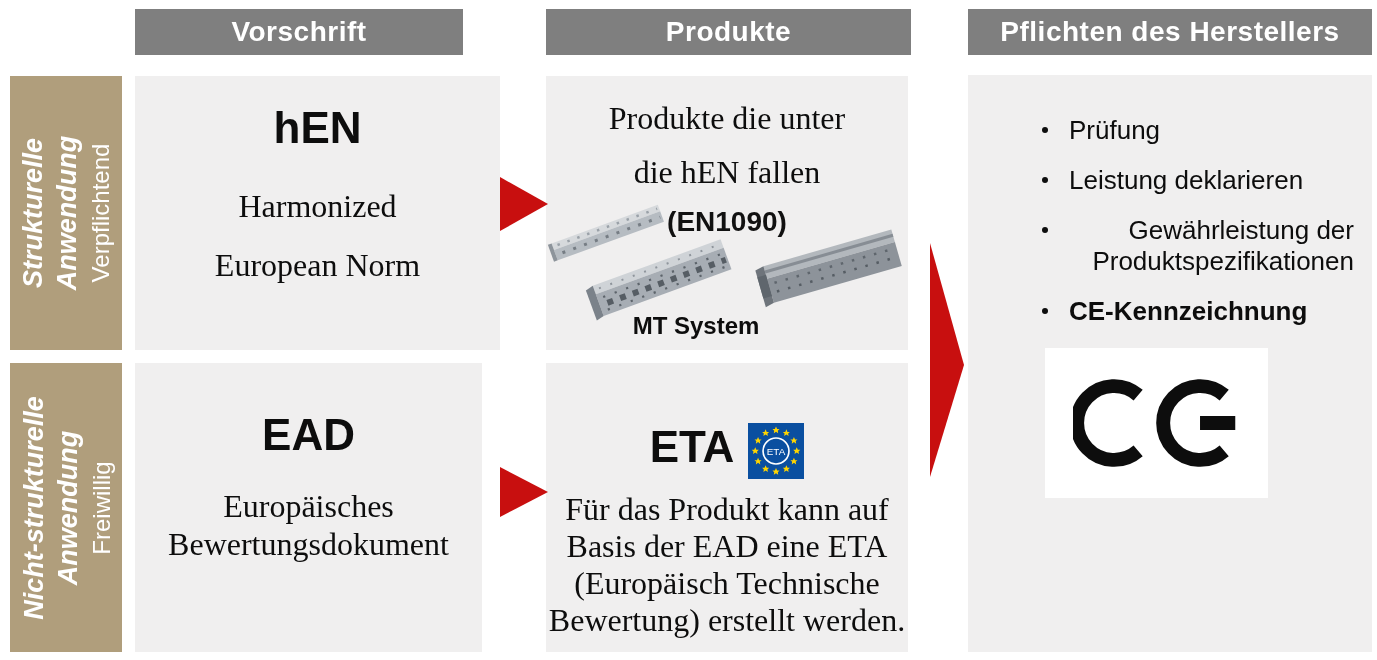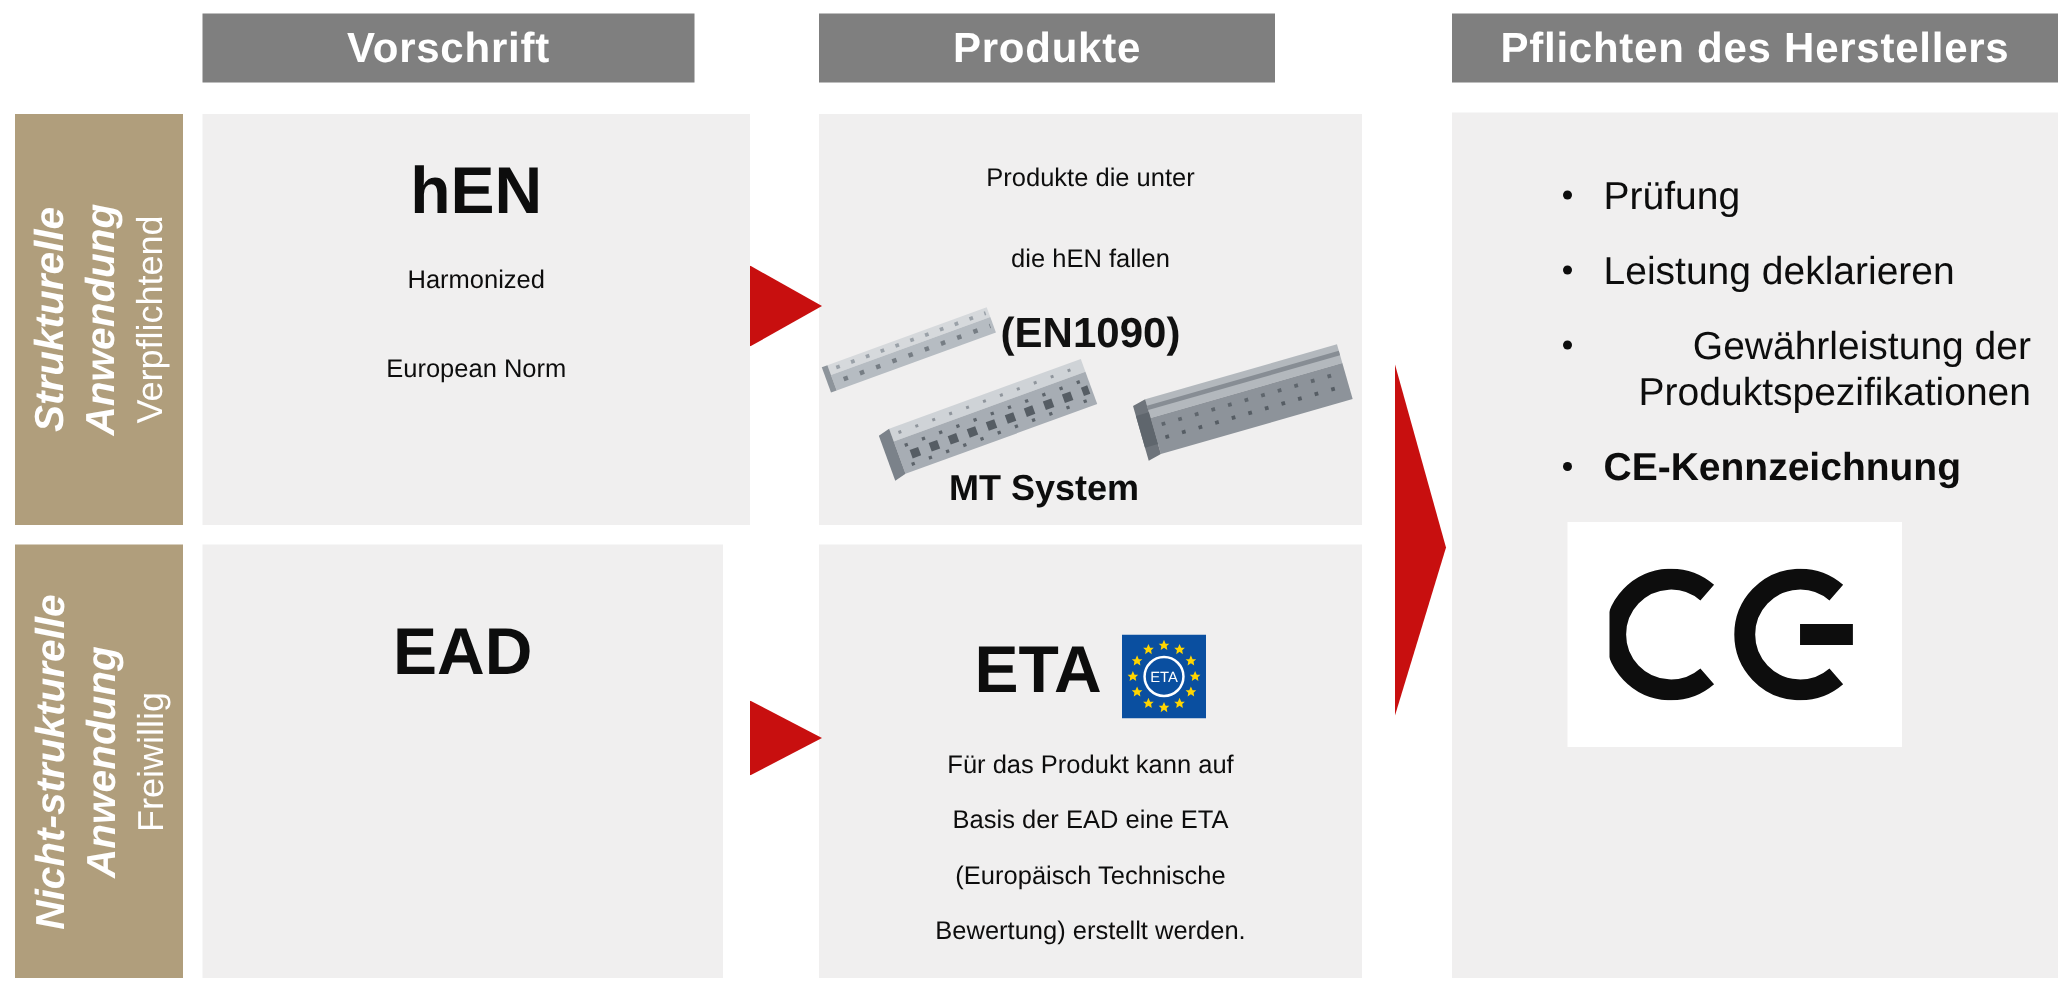--- a/index.html
+++ b/index.html
@@ -21,21 +21,21 @@
     height: 46px;
     background: #7f7f7f;
     color: #ffffff;
     font-size: 28px;
     font-weight: bold;
     text-align: center;
     line-height: 46px;
     letter-spacing: 0.5px;
   }
   #hdr-vorschrift { left: 135px; width: 328px; }
-  #hdr-produkte   { left: 546px; width: 304px; }
+  #hdr-produkte   { left: 546px; width: 365px; }
   #hdr-pflichten  { left: 968px; width: 404px; }
 
   
   .row-label {
     position: absolute;
     left: 10px;
     width: 112px;
     background: #b09e7c;
     display: flex;
     align-items: center;
@@ -72,24 +72,24 @@
   }
   #box-hen      { left: 135px; top: 76px;  width: 365px; height: 274px; }
   #box-ead      { left: 135px; top: 363px; width: 347px; height: 289px; }
   #box-produkte { left: 546px; top: 76px;  width: 362px; height: 274px; }
   #box-eta      { left: 546px; top: 363px; width: 362px; height: 289px; }
   #panel-pflichten { left: 968px; top: 75px; width: 404px; height: 577px; }
 
   .center-col { display: flex; flex-direction: column; align-items: center; }
 
   .big-title { font-size: 44px; font-weight: bold; line-height: 1.1; color: #0d0d0d; }
-  .body-text { font-size: 17px; line-height: 37px; color: #0d0d0d; }
+  .body-text { font-size: 32px; line-height: 37px; color: #0d0d0d; font-family: Liberation Serif, serif; }
 
   #box-hen .big-title    { margin-top: 28px; }
-  .hen-sub1 { margin-top: 16px; }
+  .hen-sub1 { margin-top: 36px; }
   .hen-sub2 { margin-top: 22px; }
   .hen-code { margin-top: 30px; font-size: 42px; }
 
   #box-ead .big-title { margin-top: 48px; }
   .ead-sub { margin-top: 28px; white-space: pre-line; text-align: center; line-height: 38px; }
 
   .prod-line1 { margin-top: 24px; }
   .prod-line2 { margin-top: 17px; }
   .prod-code  { margin-top: 15px; font-size: 28px; font-weight: bold; }
   .prod-images { position: absolute; left: 0; top: 128px; width: 362px; height: 132px; }
@@ -153,20 +153,22 @@
   </div>
 
   <div id="box-hen" class="box center-col">
     <div class="big-title">hEN</div>
     <div class="body-text hen-sub1">Harmonized</div>
     <div class="body-text hen-sub2">European Norm</div>
   </div>
 
   <div id="box-ead" class="box center-col">
     <div class="big-title">EAD</div>
+    <div class="body-text ead-sub">Europäisches
+Bewertungsdokument</div>
   </div>
 
   <div id="box-produkte" class="box center-col">
     <div class="body-text prod-line1">Produkte die unter</div>
     <div class="body-text prod-line2">die hEN fallen</div>
     <div class="prod-code">(EN1090)</div>
 
     <svg class="prod-images" viewBox="0 0 362 132" aria-hidden="true">
 
       <g transform="translate(8,46) rotate(-20)">

